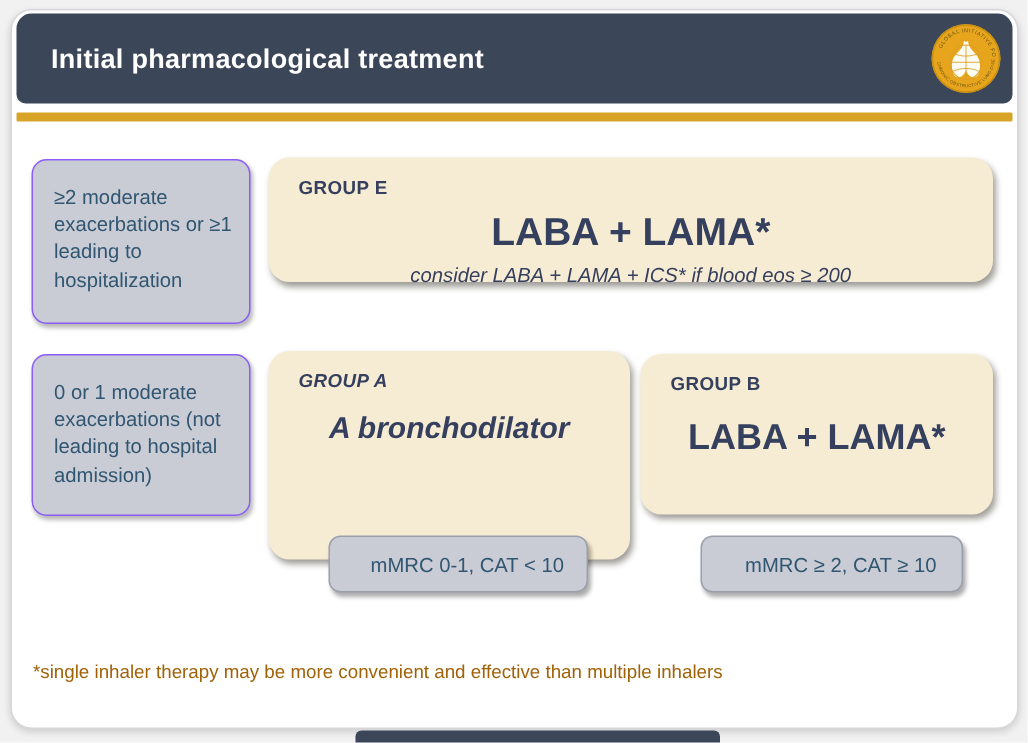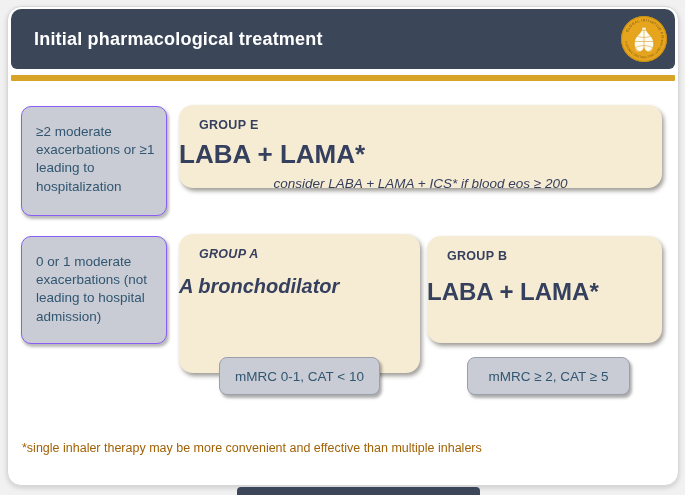--- a/index.html
+++ b/index.html
@@ -39,33 +39,33 @@
     box-shadow:2px 3px 4px rgba(40,35,25,0.45);
   }
   .creamE{left:171px;top:98px;width:483px;height:83px;}
   .creamA{left:171px;top:227px;width:241px;height:139px;font-style:italic;}
   .creamB{left:419px;top:229px;width:235px;height:107px;}
   .glabel{
     position:absolute;left:20px;top:13px;
     font-size:12.5px;font-weight:bold;letter-spacing:0.3px;color:#353f5e;
   }
   .gtreat{
-    font-weight:bold;color:#353f5e;
+    text-align:center;font-weight:bold;color:#353f5e;
   }
   .creamE .gtreat{margin-top:34px;font-size:26px;}
   .creamA .gtreat{margin-top:41px;font-size:20px;}
   .creamB .gtreat{margin-top:42px;font-size:24px;}
   .gnote{
     text-align:center;font-style:italic;font-size:13.5px;margin-top:6px;color:#353f5e;
   }
   .mmrc{
     position:absolute;background:#c9ccd4;border:1px solid #9aa0ab;border-radius:8px;
     box-shadow:2px 3px 3px rgba(0,0,0,0.33);
     display:flex;align-items:center;justify-content:center;
-    color:#315672;font-size:13.5px;
+    color:#315672;font-size:13.5px;padding-left:12px;
   }
   .mmrc1{left:211px;top:350px;width:159px;height:36px;}
   .mmrc2{left:459px;top:350px;width:161px;height:36px;}
   .footnote{
     position:absolute;left:14px;top:434px;color:#a16207;font-size:12.5px;
   }
   .bottom-bar{
     position:absolute;left:237px;top:487px;width:243px;height:8px;
     background:#3b4759;border-radius:4px 4px 0 0;
   }
@@ -121,20 +121,20 @@
 
     <div class="box cream creamB">
       <div class="glabel">GROUP B</div>
       <div class="gtreat">LABA + LAMA*</div>
     </div>
 
     <div class="mmrc mmrc1">
       <span>mMRC 0-1, CAT &lt; 10</span>
     </div>
     <div class="mmrc mmrc2">
-      <span>mMRC ≥ 2, CAT ≥ 5</span>
+      <span>mMRC ≥ 2, CAT ≥ 10</span>
     </div>
 
     <div class="footnote">*single inhaler therapy may be more convenient and effective than multiple inhalers</div>
   </div>
 
   <div class="bottom-bar"></div>
 </div>
 
 </body></html>

